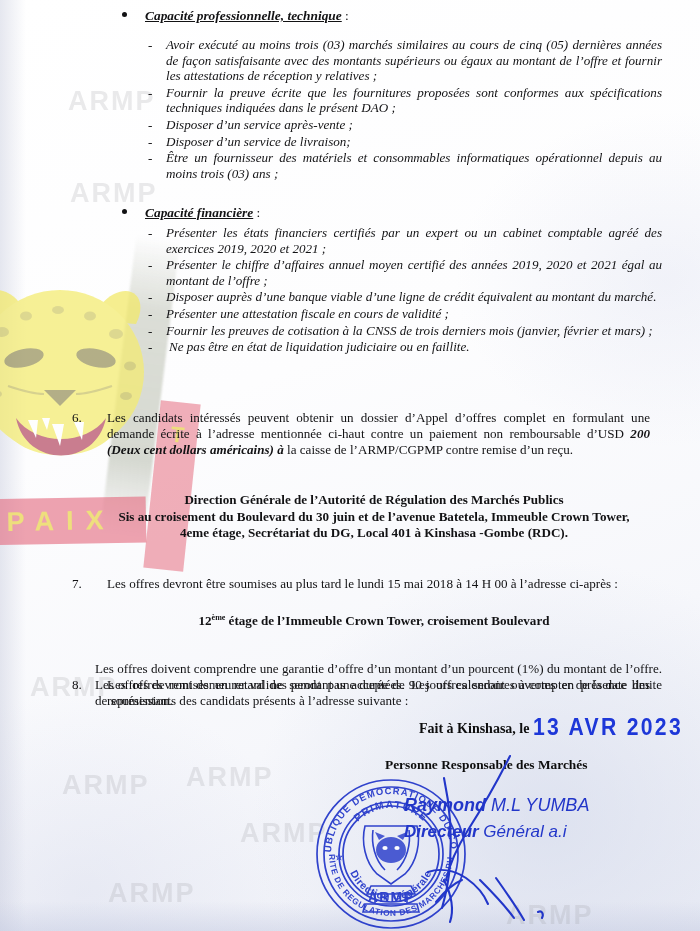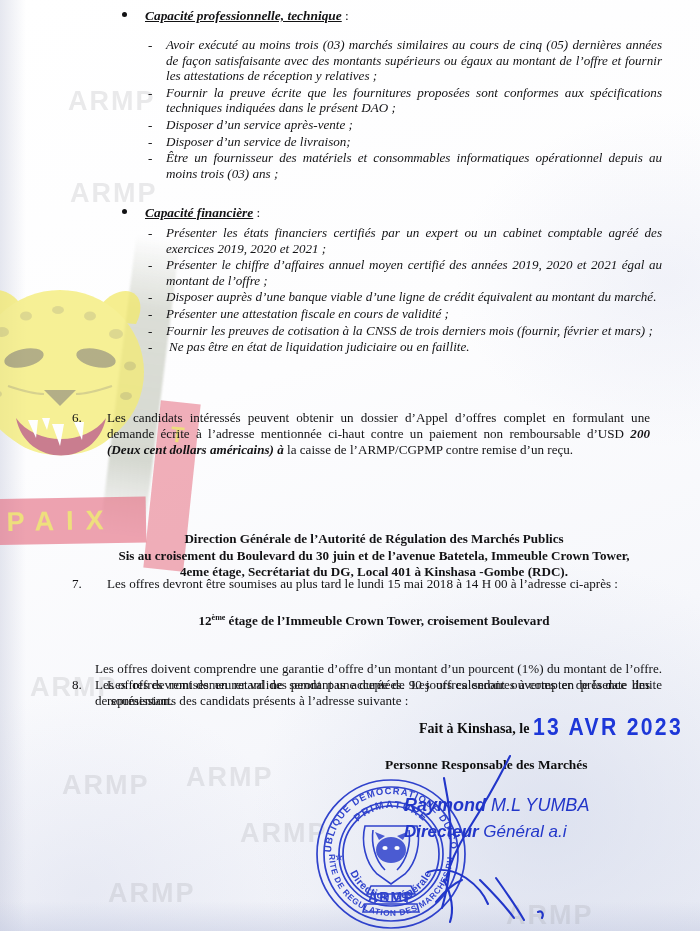--- a/index.html
+++ b/index.html
@@ -394,42 +394,42 @@
       <div class="txt dash-row" style="margin-top:1px;">
         <span class="dash-mark">-</span>
         <div class="dash-body">Disposer auprès d’une banque viable d’une ligne de crédit équivalent au montant du marché.</div>
       </div>
       <div class="txt dash-row" style="margin-top:1px;">
         <span class="dash-mark">-</span>
         <div class="dash-body">Présenter une attestation fiscale en cours de validité ;</div>
       </div>
       <div class="txt dash-row" style="margin-top:1px;">
         <span class="dash-mark">-</span>
-        <div class="dash-body">Fournir les preuves de cotisation à la CNSS de trois derniers mois (fournir, février et mars) ;</div>
+        <div class="dash-body">Fournir les preuves de cotisation à la CNSS de trois derniers mois (janvier, février et mars) ;</div>
       </div>
       <div class="txt dash-row" style="margin-top:1px;">
         <span class="dash-mark">-</span>
         <div class="dash-body" style="margin-left:21px;">Ne pas être en état de liquidation judiciaire ou en faillite.</div>
       </div>
     </div>
 
     <div class="blk txt num-row" style="left:72px; top:398px; width:590px;">
       <span class="num-mark">6.</span>
       <div class="num-body">
         <p><span>Les candidats intéressés peuvent obtenir un dossier d’Appel d’offres complet en formulant une demande écrite à l’adresse mentionnée ci-haut contre un paiement non remboursable d’USD </span><span class="bi">200 (Deux cent dollars américains) à</span><span> la caisse de l’ARMP/CGPMP contre remise d’un reçu.</span></p>
       </div>
     </div>
 
     <div class="blk txt num-row" style="left:72px; top:505px; width:590px;">
       <span class="num-mark">7.</span>
       <div class="num-body" style="margin-left:23px;">
         <p style="text-align:left;">Les offres devront être soumises au plus tard le lundi 15 mai 2018 à 14 H 00 à l’adresse ci-après :</p>
       </div>
     </div>
-    <div class="blk txt" style="left:86px; top:531px; width:576px;">
+    <div class="blk txt" style="left:86px; top:492px; width:576px;">
       <div class="ctr">Direction Générale de l’Autorité de Régulation des Marchés Publics</div>
       <div class="ctr">Sis au croisement du Boulevard du 30 juin et de l’avenue Batetela, Immeuble Crown Tower,</div>
       <div class="ctr">4eme étage, Secrétariat du DG, Local 401 à Kinshasa -Gombe (RDC).</div>
     </div>
 
     <div class="blk txt num-row" style="left:72px; top:578px; width:590px;">
       <span class="num-mark">8.</span>
       <div class="num-body">
         <p>Les offres remises en retard ne seront pas acceptées. Les offres seront ouvertes en présence des représentants des candidats présents à l’adresse suivante :</p>
       </div>

